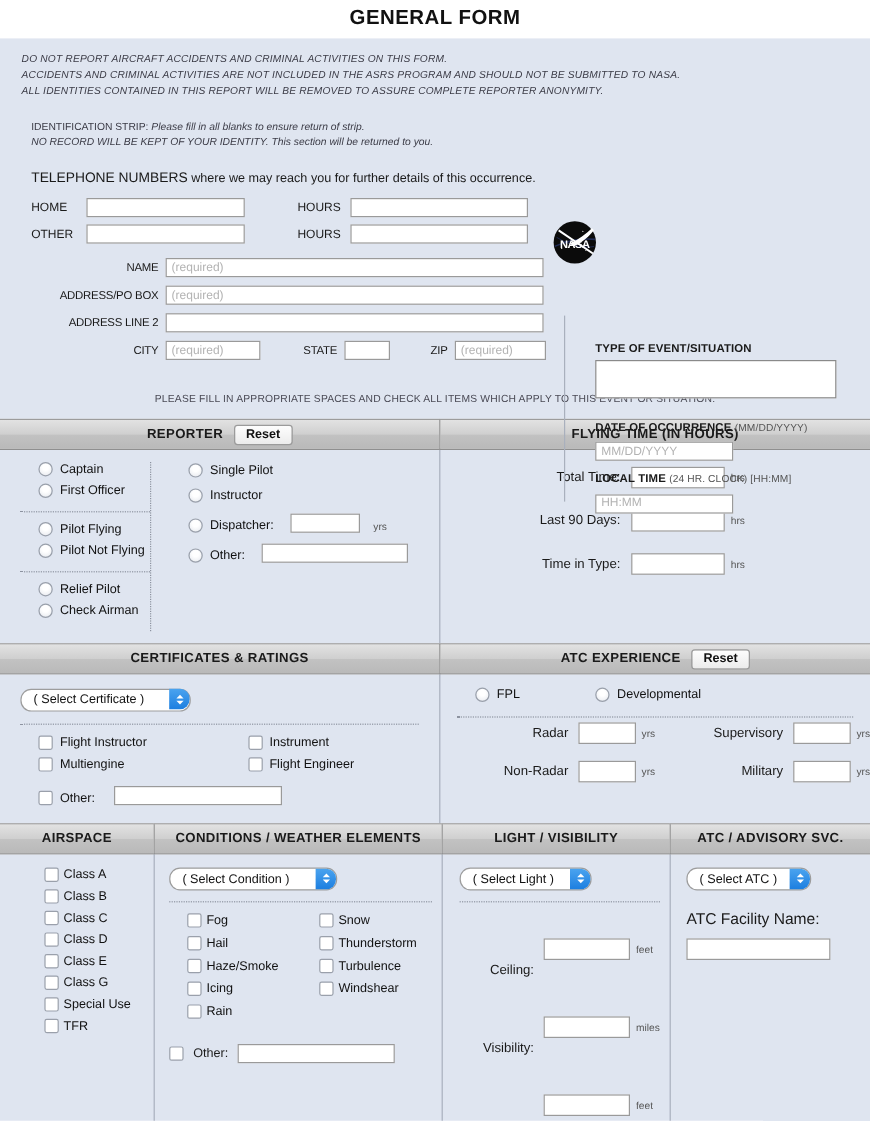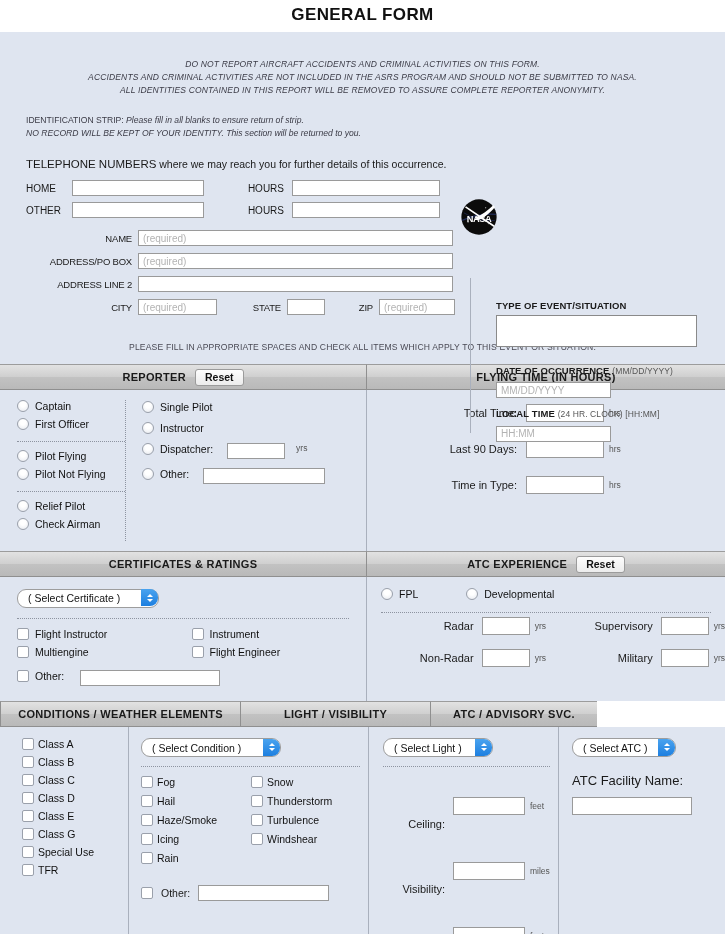--- a/index.html
+++ b/index.html
@@ -32,26 +32,26 @@
     background: #ffffff;
   }
 
   
   .panel {
     background: #dfe5f0;
   }
 
   
   .warning {
-    text-align: center;
+    text-align: left;
     font-style: italic;
     font-size: 8.5px;
     line-height: 1.55;
     color: #3b3b46;
-    padding: 26px 18px 2px 18px;
+    padding: 11px 18px 2px 18px;
     letter-spacing: 0.15px;
   }
 
   
   .idstrip {
     position: relative;
     padding: 14px 0 6px 0;
   }
   .idstrip-note {
     font-size: 8.6px;
@@ -231,25 +231,26 @@
     border: 1px solid #9aa0ab;
     background: #ffffff;
     display: inline-block;
     box-sizing: border-box;
     border-radius: 2px;
     flex: 0 0 auto;
     cursor: pointer;
   }
   .opt {
     display: flex;
-    align-items: flex-start;
+    align-items: flex-end;
     gap: 6px;
     font-size: 10.5px;
     margin-bottom: 6px;
     color: #111;
+    margin-left: 15px;
   }
 
   
   .reporter-body {
     display: flex;
     padding: 10px 0 10px 0;
     min-height: 130px;
   }
   .rep-col1 {
     width: 108px;
@@ -673,20 +674,23 @@
             <span class="atc-lab w2">Military</span>
             <input class="inp" style="width: 48px; height: 18px;">
             <span class="unit">yrs</span>
           </div>
         </div>
       </div>
     </div>
   </div>
 
   <div class="quad-head">
+    <div class="qh1 secbar">
+      <span>AIRSPACE</span>
+    </div>
     <div class="qh2 secbar">
       <span>CONDITIONS / WEATHER ELEMENTS</span>
     </div>
     <div class="qh3 secbar">
       <span>LIGHT / VISIBILITY</span>
     </div>
     <div class="qh4 secbar">
       <span>ATC / ADVISORY SVC.</span>
     </div>
   </div>

